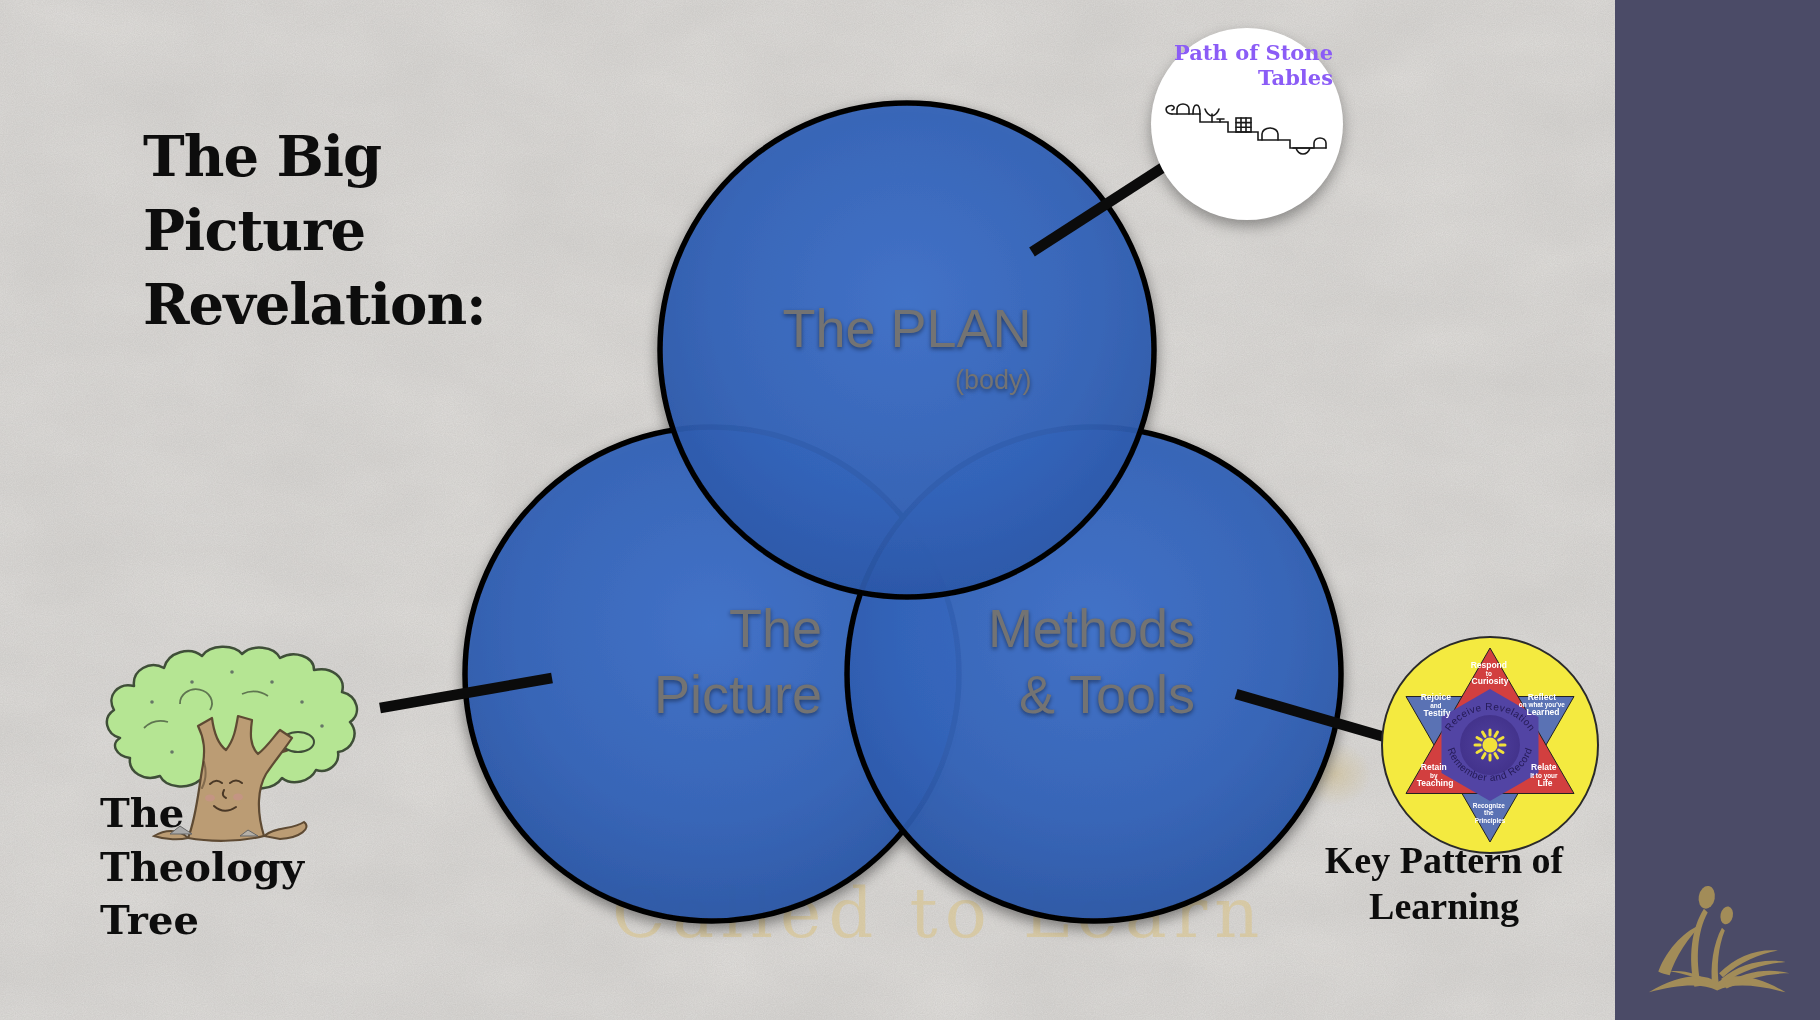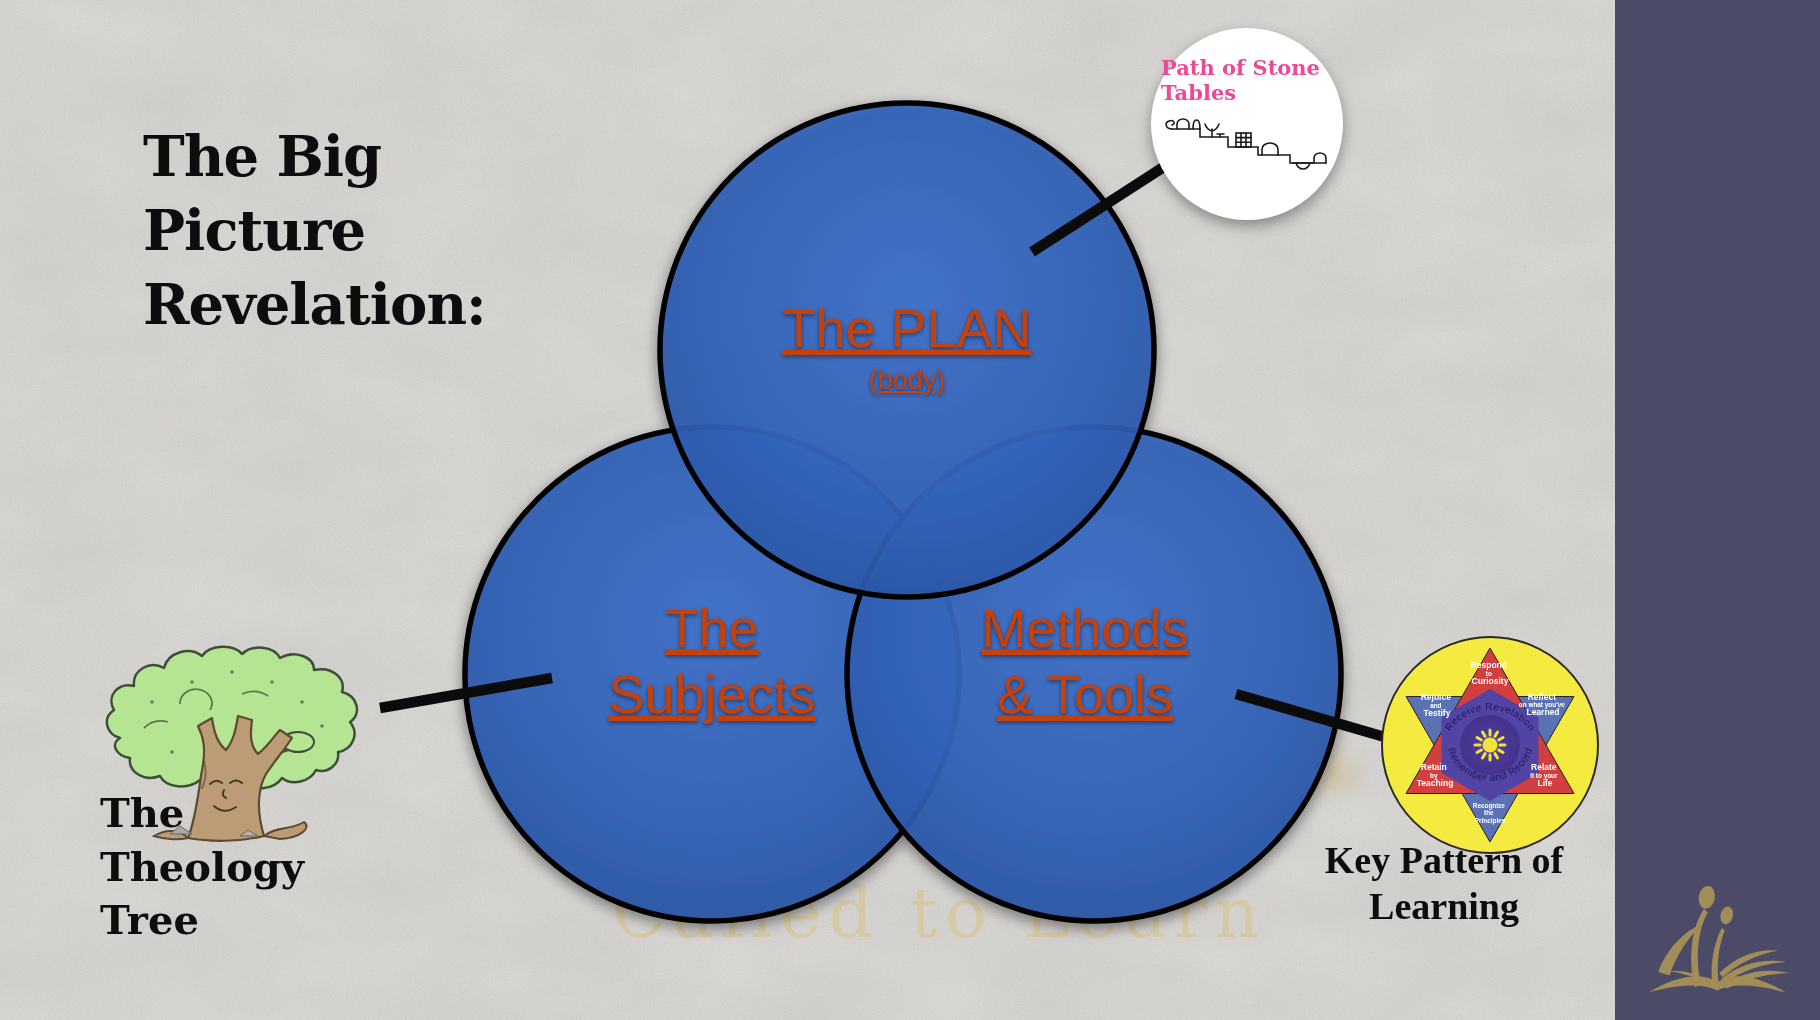--- a/index.html
+++ b/index.html
@@ -15,33 +15,33 @@
     background:radial-gradient(ellipse at center,rgba(205,180,110,.38),rgba(205,180,110,0) 70%);}
   
   .venn{position:absolute;inset:0;z-index:2;}
   .vc{fill:url(#blueG);fill-opacity:.94;stroke:#050505;stroke-width:5.5;}
   .conn{stroke:#0b0b0b;stroke-width:10.5;}
   
   .title{position:absolute;left:143px;top:120px;z-index:3;
     font-family:"DejaVu Serif",serif;font-weight:bold;font-size:56px;
     line-height:1.32;color:#0d0d0d;letter-spacing:-1px;}
   
-  .clabel{position:absolute;z-index:3;text-align:center;color:#c2410c;
-    transform:translateX(-50%);text-shadow:0 2px 4px rgba(0,0,0,.45);text-decoration:underline;}
+  .clabel{position:absolute;z-index:3;text-align:right;color:#737373;
+    transform:translateX(-50%);text-shadow:0 2px 4px rgba(0,0,0,.45);}
   .clabel .main{font-size:54px;line-height:1.22;font-weight:400;}
   .clabel .sub{font-size:27px;line-height:1.2;margin-top:2px;}
   .clabel.plan{left:907px;top:296px;white-space:nowrap;}
   .clabel.subjects{left:712px;top:596px;width:220px;}
   .clabel.methods{left:1085px;top:596px;width:220px;}
   
   .bubble{position:absolute;left:1151px;top:28px;width:192px;height:192px;z-index:4;
     background:#ffffff;border-radius:50%;box-shadow:0 6px 14px rgba(0,0,0,.35);
     display:flex;flex-direction:column;align-items:center;}
-  .bubble .blabel{margin-top:27px;width:172px;text-align:left;
-    font-family:"DejaVu Serif",serif;font-weight:bold;font-size:21px;line-height:1.2;color:#ec4899;}
+  .bubble .blabel{margin-top:12px;width:172px;text-align:right;
+    font-family:"DejaVu Serif",serif;font-weight:bold;font-size:21px;line-height:1.2;color:#8b5cf6;}
   
   .tree-svg{position:absolute;left:92px;top:642px;z-index:4;}
   .tree-label{position:absolute;left:100px;top:786px;width:215px;z-index:4;
     font-family:"DejaVu Serif",serif;font-weight:bold;font-size:40px;line-height:1.34;color:#0d0d0d;}
   
   .kp-svg{position:absolute;left:1378px;top:634px;z-index:4;}
   .kp-caption{position:absolute;left:1444px;top:838px;width:300px;z-index:4;
     transform:translateX(-50%);text-align:center;
     font-family:Liberation Serif, serif;font-weight:bold;font-size:38px;line-height:1.2;color:#0d0d0d;}
   .kp-pt{font-family:"Liberation Sans",sans-serif;font-weight:bold;fill:#ffffff;
@@ -103,21 +103,21 @@
     <div>The Big</div>
     <div>Picture</div>
     <div>Revelation:</div>
   </div>
 
   <div class="clabel plan">
     <div class="main">The PLAN</div>
     <div class="sub">(body)</div>
   </div>
   <div class="clabel subjects">
-    <div class="main">The Subjects</div>
+    <div class="main">The Picture</div>
   </div>
   <div class="clabel methods">
     <div class="main">Methods &amp; Tools</div>
   </div>
 
   <div class="bubble">
     <div class="blabel">Path of Stone Tables</div>
     <svg width="170" height="66" viewBox="0 0 170 66">
       <g fill="none" stroke="#1a1a1a" stroke-width="1.6" stroke-linecap="round">
         <path d="M10,24 h28 v8 h28 v10 h30 v8 h32 v8 h36"></path>

